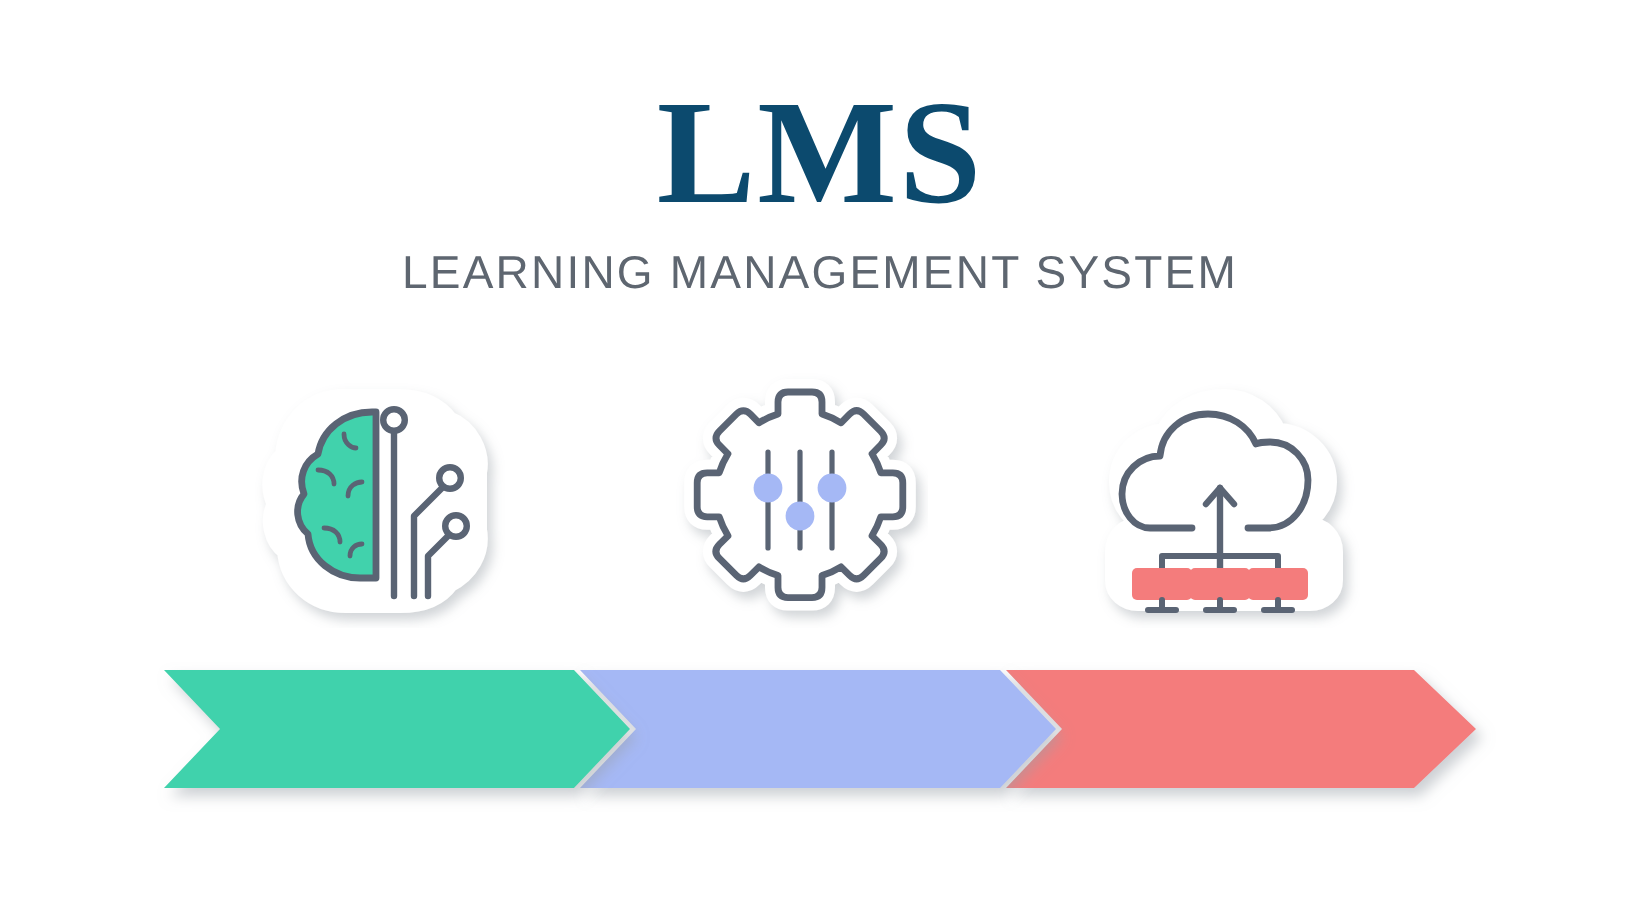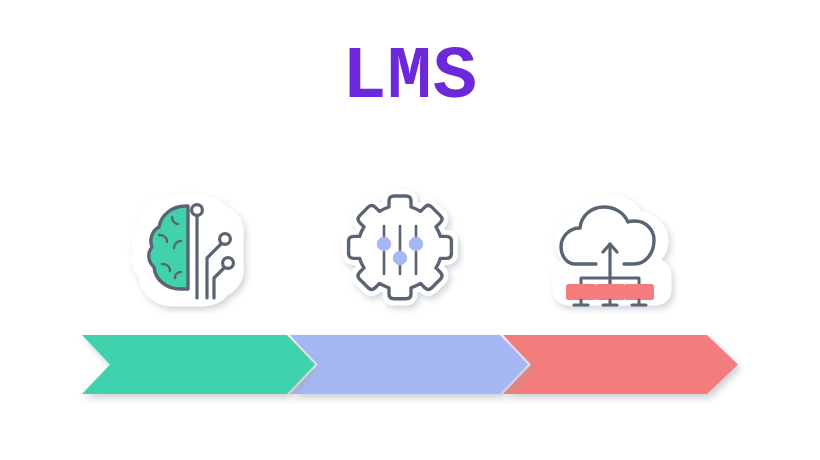--- a/index.html
+++ b/index.html
@@ -26,24 +26,24 @@
 
   
   .header-block {
     position: absolute;
     left: 0;
     top: 38px;
     width: 820px;
     text-align: center;
   }
   .main-title {
-    font-family: Liberation Mono, monospace;
+    font-family: Liberation Serif, serif;
     font-size: 74px;
     font-weight: bold;
-    color: #6d28d9;
+    color: #0c4a6e;
     letter-spacing: 1px;
     line-height: 78px;
     margin: 0;
   }
   .sub-title {
     font-family: "Liberation Sans", sans-serif;
     font-size: 23px;
     font-weight: 300;
     color: #5E6670;
     letter-spacing: 1.1px;
@@ -87,20 +87,21 @@
     top: 0;
   }
 </style>
 </head>
 <body>
 
 <div id="infographic">
 
   <div class="header-block">
     <div class="main-title">LMS</div>
+    <div class="sub-title">LEARNING MANAGEMENT SYSTEM</div>
   </div>
 
   <div class="icon-row">
 
     <div class="icon-slot slot-1">
       <svg width="128" height="128" viewBox="0 0 128 128">
         <defs>
           <filter id="stickerShadow1" x="-30%" y="-30%" width="170%" height="170%">
             <feDropShadow dx="2.5" dy="3.5" stdDeviation="3" flood-color="#9aa0a8" flood-opacity="0.45"></feDropShadow>
           </filter>

